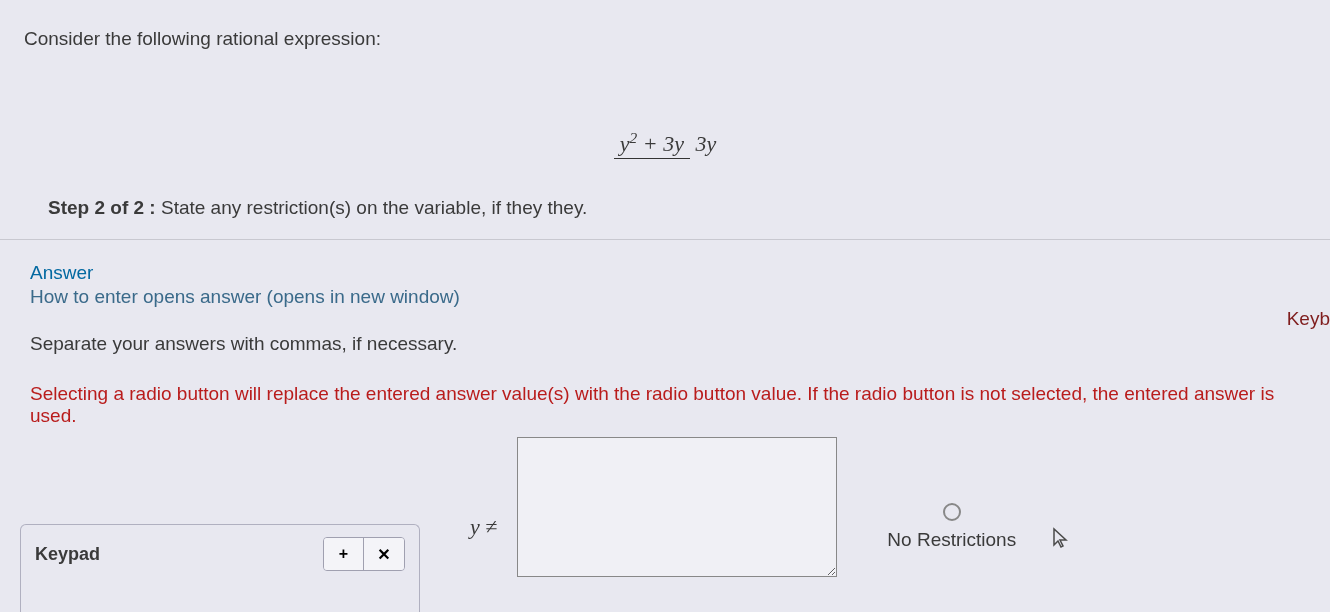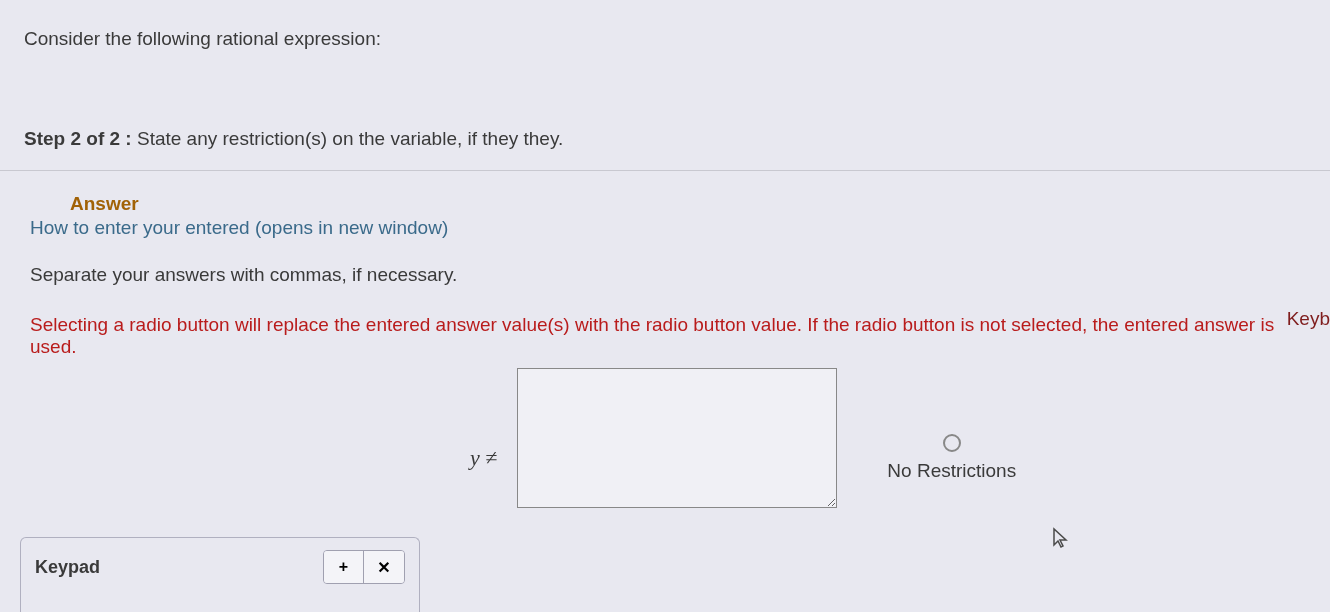--- a/index.html
+++ b/index.html
@@ -43,29 +43,29 @@
     }
     .denominator {
       padding-top: 2px;
     }
     .step-text {
       font-size: 19px;
       color: #3a3a3a;
     }
     .step-label {
       font-weight: bold;
+      margin-left: 24px;
     }
     .answer-section {
       padding: 22px 30px 0 30px;
     }
     .answer-heading {
       font-size: 19px;
-      font-weight: bold;
-      color: #a16207;
-      margin-left: 40px;
+      font-weight: normal;
+      color: #0369a1;
     }
     .help-link {
       color: #3a6a8a;
       font-size: 19px;
       cursor: pointer;
       margin-top: 2px;
     }
     .keyb-label {
       position: absolute;
       right: 0;
@@ -119,21 +119,21 @@
       height: 18px;
       border: 2px solid #888;
       border-radius: 50%;
       cursor: pointer;
     }
     .keypad-panel {
       position: absolute;
       bottom: 0;
       left: 20px;
       width: 400px;
-      height: 75px;
+      height: 88px;
       background: #e8e8f0;
       border: 1px solid #b0b0c0;
       border-bottom: none;
       border-radius: 6px 6px 0 0;
     }
     .keypad-header {
       display: flex;
       justify-content: space-between;
       align-items: center;
       padding: 12px 14px;
@@ -173,28 +173,34 @@
       font-size: 20px;
       color: #4a4a4a;
     }
     sup { font-size: 0.7em; }
   </style>
 </head>
 <body>
 
 <div class="question-section">
   <div class="question-intro">Consider the following rational expression:</div>
+  <div class="expression">
+    <span class="fraction">
+      <span class="numerator"><i>y</i><sup>2</sup> + 3<i>y</i></span>
+      <span class="denominator">3<i>y</i></span>
+    </span>
+  </div>
   <div class="step-text">
     <span class="step-label">Step 2 of 2 :</span><span> State any restriction(s) on the variable, if they they.</span>
   </div>
 </div>
 
 <div class="answer-section">
   <div class="answer-heading">Answer</div>
-  <div class="help-link">How to enter your entered (opens in new window)</div>
+  <div class="help-link">How to enter opens answer (opens in new window)</div>
   <div class="keyb-label">Keyb</div>
   <div class="separate-text">Separate your answers with commas, if necessary.</div>
   <div class="radio-info">Selecting a radio button will replace the entered answer value(s) with the radio button value. If the radio button is not selected, the entered answer is used.</div>
 
   <div class="input-row">
     <span class="y-neq">y ≠</span>
     <textarea class="answer-input" value="" style=""></textarea>
     <div class="radio-wrap">
       <span class="radio-circle"></span>
       <span>No Restrictions</span>

